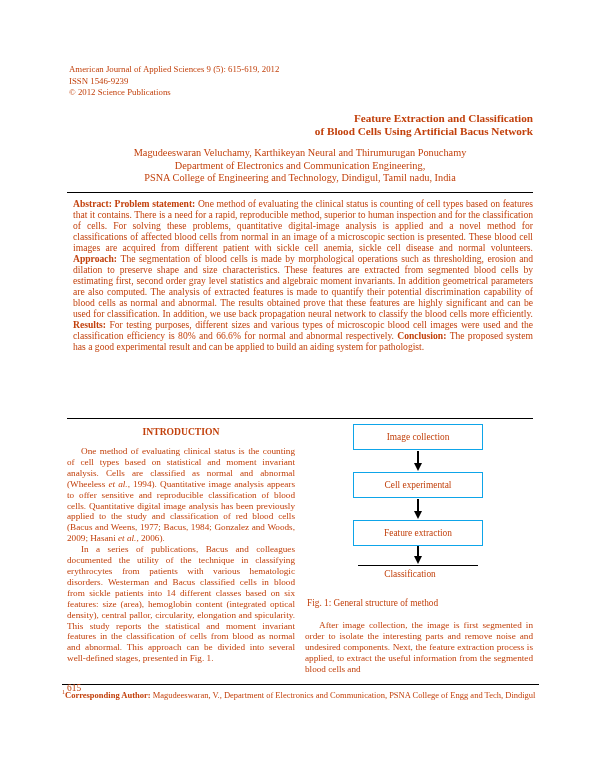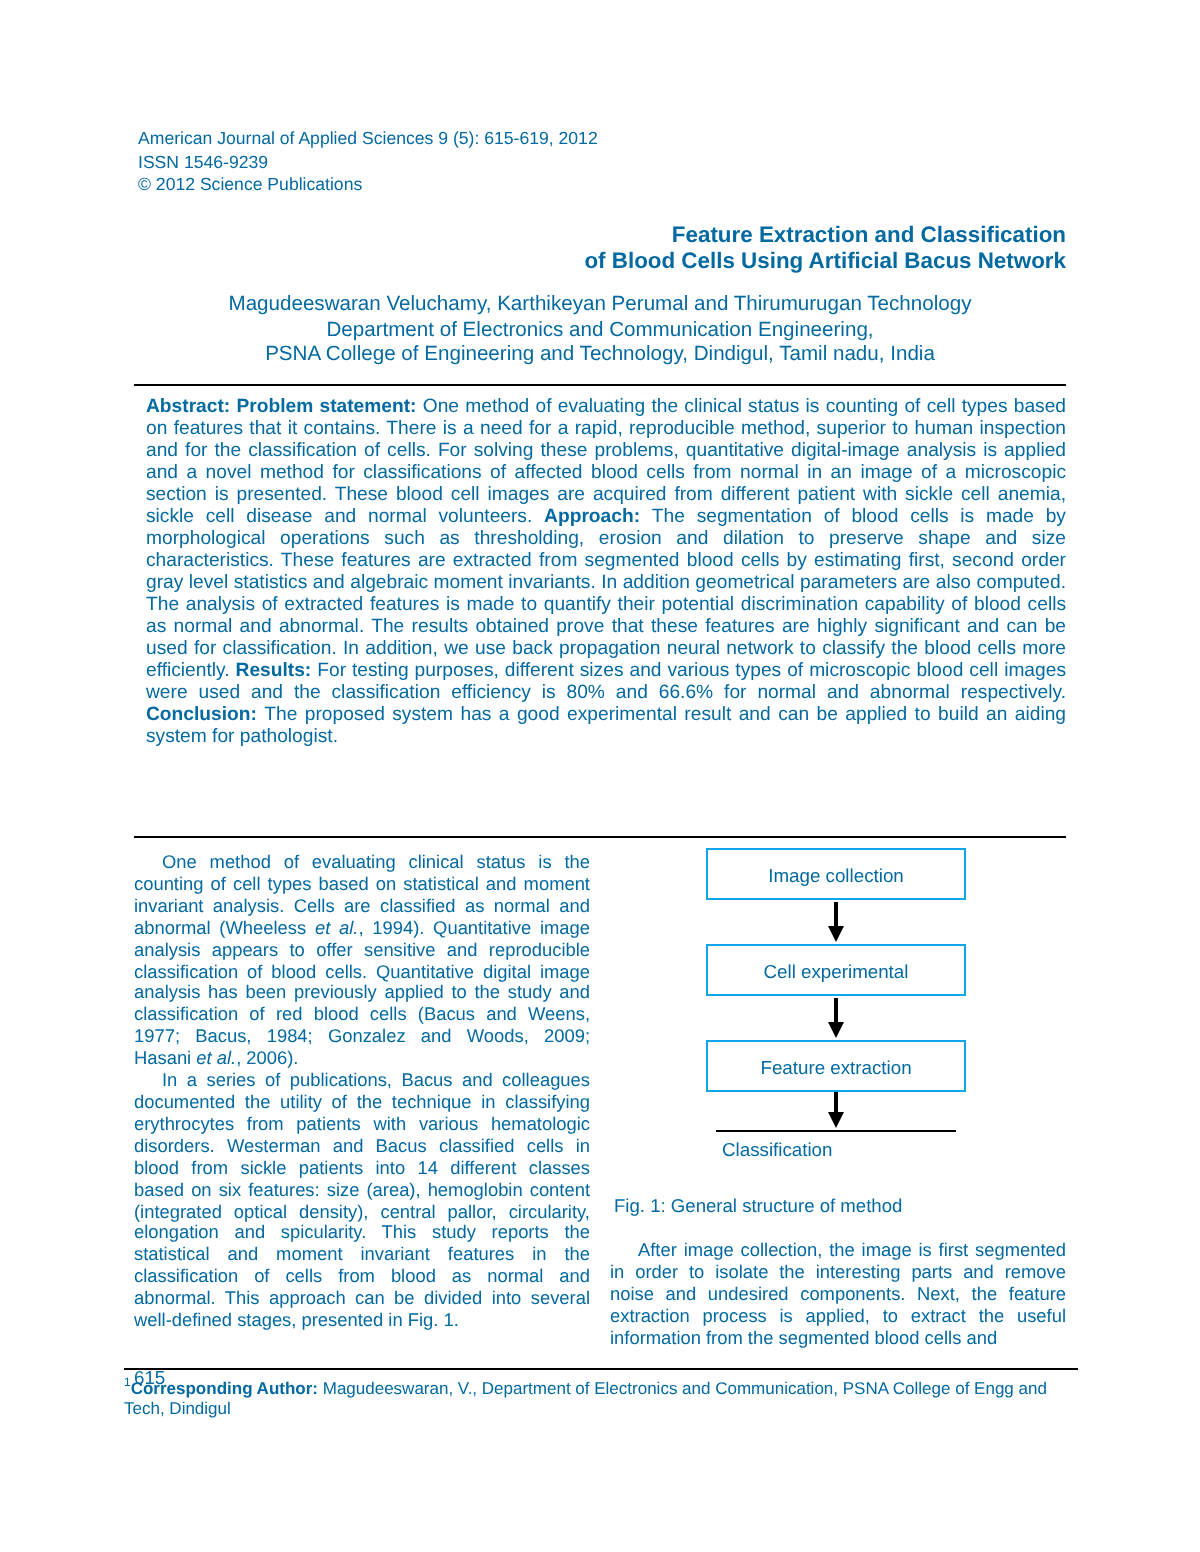--- a/index.html
+++ b/index.html
@@ -1,19 +1,19 @@
 <!DOCTYPE html>
 <html><head>
 <meta charset="utf-8">
 <style>
   * { margin:0; padding:0; box-sizing:border-box; }
   html,body { background:#ffffff; }
   body { width:600px; height:776px; overflow:hidden; }
-  .page { position:relative; width:600px; height:776px; background:#ffffff; color:#0369a1;
-          font-family:Liberation Sans, sans-serif; }
+  .page { position:relative; width:600px; height:776px; background:#ffffff; color:#c2410c;
+          font-family:Liberation Serif, serif; }
 
   .jheader { position:absolute; left:69px; top:64px; font-size:8.8px; line-height:11.6px; }
 
   .title { position:absolute; left:67px; top:112px; width:466px; text-align:right;
            font-size:11.2px; line-height:13.2px; font-weight:bold; }
 
   .authors { position:absolute; left:67px; top:147px; width:466px; text-align:center;
              font-size:10.3px; line-height:12.5px; }
 
   .rule { position:absolute; left:67px; width:466px; border-top:1px solid #000; height:0; }
@@ -40,21 +40,21 @@
   .fbox { position:absolute; left:48px; width:130px; height:26px; border:1px solid #0ea5e9;
           display:flex; align-items:center; justify-content:center; font-size:9.4px; }
   .fbox1 { top:4px; } .fbox2 { top:52px; } .fbox3 { top:100px; }
   .farrow { position:absolute; left:48px; width:130px; display:flex; flex-direction:column; align-items:center; }
   .farrow .stem { width:1.6px; height:12px; background:#000; }
   .farrow .head { width:0; height:0; border-left:4.5px solid transparent;
                   border-right:4.5px solid transparent; border-top:8px solid #000; }
   .farrow1 { top:31px; } .farrow2 { top:79px; }
   .farrow3 { top:126px; } .farrow3 .stem { height:10px; }
   .fendline { position:absolute; left:53px; top:145px; width:120px; border-top:1px solid #000; height:0; }
-  .fendtext { position:absolute; left:56px; top:149px; width:130px; font-size:9.4px; }
+  .fendtext { position:absolute; left:40px; top:149px; width:130px; text-align:center; font-size:9.4px; }
   .caption  { position:absolute; left:2px; top:178px; font-size:9.3px; }
   .rpara    { position:absolute; left:0; top:200px; width:228px; }
 
   .footnote { position:absolute; left:62px; top:687px; width:478px;
               font-size:8.5px; line-height:10px; }
   .footnote sup { font-size:6px; }
   .pagenum  { position:absolute; left:67px; top:683px; width:466px; text-align:left; font-size:9.4px; }
 </style>
 </head>
 <body>
@@ -66,33 +66,34 @@
     <div>ISSN 1546-9239</div>
     <div>© 2012 Science Publications</div>
   </header>
 
   <h1 class="title">
     <span>Feature Extraction and Classification</span><br>
     <span>of Blood Cells Using Artificial Bacus Network</span>
   </h1>
 
   <div class="authors">
-    <div>Magudeeswaran Veluchamy, Karthikeyan Perumal and Thirumurugan Technology</div>
+    <div>Magudeeswaran Veluchamy, Karthikeyan Neural and Thirumurugan Ponuchamy</div>
     <div>Department of Electronics and Communication Engineering,</div>
     <div>PSNA College of Engineering and Technology, Dindigul, Tamil nadu, India</div>
   </div>
 
   <div class="rule rule-top"></div>
 
   <p class="abstract"><b>Abstract: </b><b>Problem statement: </b><span>One method of evaluating the clinical status is counting of cell types based on features that it contains. There is a need for a rapid, reproducible method, superior to human inspection and for the classification of cells. For solving these problems, quantitative digital-image analysis is applied and a novel method for classifications of affected blood cells from normal in an image of a microscopic section is presented. These blood cell images are acquired from different patient with sickle cell anemia, sickle cell disease and normal volunteers. </span><b>Approach: </b><span>The segmentation of blood cells is made by morphological operations such as thresholding, erosion and dilation to preserve shape and size characteristics. These features are extracted from segmented blood cells by estimating first, second order gray level statistics and algebraic moment invariants. In addition geometrical parameters are also computed. The analysis of extracted features is made to quantify their potential discrimination capability of blood cells as normal and abnormal. The results obtained prove that these features are highly significant and can be used for classification. In addition, we use back propagation neural network to classify the blood cells more efficiently. </span><b>Results: </b><span>For testing purposes, different sizes and various types of microscopic blood cell images were used and the classification efficiency is 80% and 66.6% for normal and abnormal respectively. </span><b>Conclusion: </b><span>The proposed system has a good experimental result and can be applied to build an aiding system for pathologist.</span></p>
 
 
   <div class="rule rule-mid"></div>
 
   <section class="col col-left">
+    <h2>INTRODUCTION</h2>
     <p class="para justify indent"><span>One method of evaluating clinical status is the counting of cell types based on statistical and moment invariant analysis. Cells are classified as normal and abnormal (Wheeless </span><i>et al.</i><span>, 1994). Quantitative image analysis appears to offer sensitive and reproducible classification of blood cells. Quantitative digital image analysis has been previously applied to the study and classification of red blood cells (Bacus and Weens, 1977; Bacus, 1984; Gonzalez and Woods, 2009; Hasani </span><i>et al.</i><span>, 2006).</span></p>
     <p class="para justify indent">In a series of publications, Bacus and colleagues documented the utility of the technique in classifying erythrocytes from patients with various hematologic disorders. Westerman and Bacus classified cells in blood from sickle patients into 14 different classes based on six features: size (area), hemoglobin content (integrated optical density), central pallor, circularity, elongation and spicularity. This study reports the statistical and moment invariant features in the classification of cells from blood as normal and abnormal. This approach can be divided into several well-defined stages, presented in Fig. 1.</p>
   </section>
 
   <section class="col col-right">
     <div class="flow">
       <div class="fbox fbox1">Image collection</div>
       <div class="farrow farrow1">
           <span class="stem"></span>
           <span class="head"></span>

